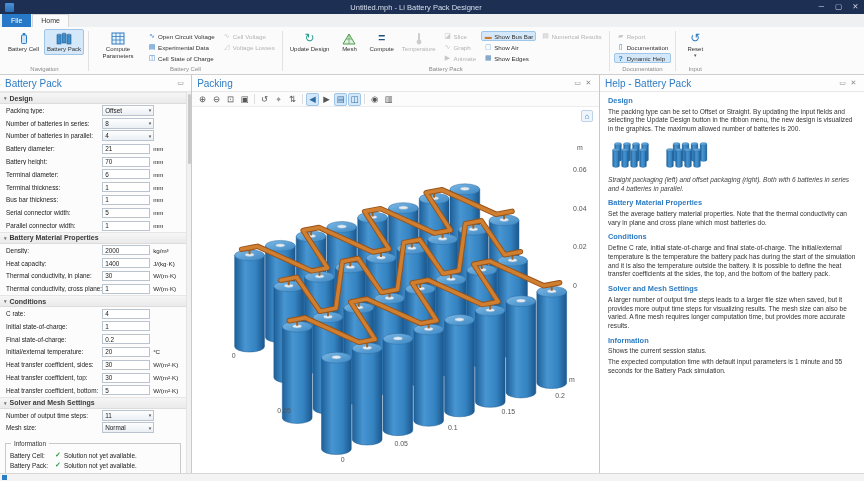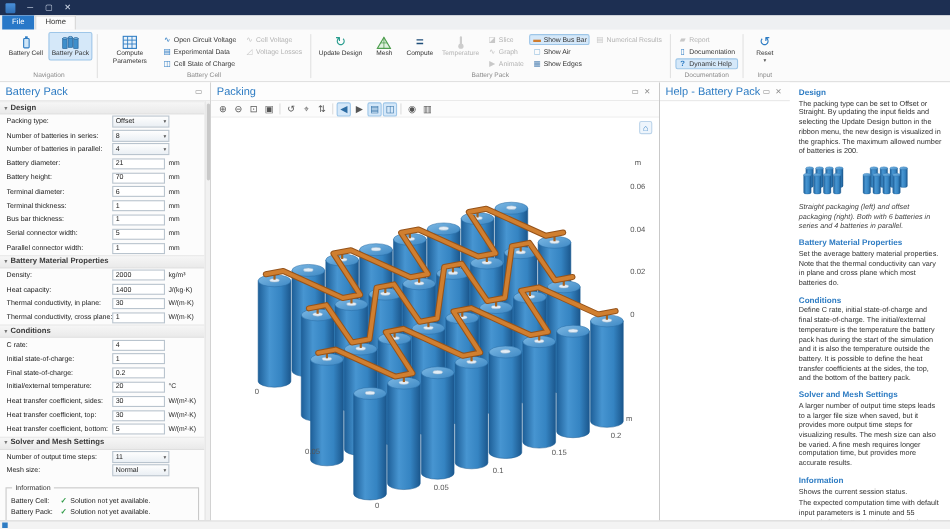--- a/index.html
+++ b/index.html
@@ -68,21 +68,21 @@
   .gpanel{flex:1;display:flex;flex-direction:column;background:#fff;border-right:1px solid #c9c9c9;min-width:0;}
   .gtoolbar{flex:0 0 15px;display:flex;align-items:center;padding:0 4px;gap:1px;border-bottom:1px solid #ececec;background:#fcfcfc;}
   .tbtn{min-width:13px;height:13px;display:flex;align-items:center;justify-content:center;font-size:8.5px;color:#555;border:1px solid transparent;border-radius:2px;}
   .tbtn.sel{background:#d5e8f9;border-color:#9ec6e8;color:#2e6da4;}
   .tsep{width:1px;height:10px;background:#ddd;margin:0 2px;}
   .canvas{flex:1;position:relative;background:#fff;}
   #scene{position:absolute;left:0;top:0;width:100%;height:100%;}
   .fab{position:absolute;top:3px;right:6px;width:12px;height:12px;border:1px solid #bcd4ea;border-radius:2px;background:#eef5fc;color:#2e7cc3;font-size:8px;line-height:11px;text-align:center;}
 
   
-  .hpanel{flex:0 0 264px;background:#fff;display:flex;flex-direction:row;min-height:0;}
+  .hpanel{flex:0 0 264px;background:#fff;display:flex;flex-direction:column;min-height:0;}
   .hcontent{flex:1;padding:2px 8px 0;overflow:hidden;font-size:6.6px;color:#333;line-height:1.32;}
   .hhead{color:#2e7cc3;font-weight:bold;font-size:7.4px;margin:5px 0 2px;}
   .hhead.first{margin-top:2px;}
   .hp{margin-bottom:2px;}
   .thumbrow{display:flex;gap:8px;margin:4px 0 2px;}
   .thumb{width:46px;height:36px;background:#fff;}
   .caption{font-style:italic;color:#444;margin-bottom:2px;}
 
   
   .statusbar{flex:0 0 8px;background:#f3f3f3;border-top:1px solid #d8d8d8;display:flex;align-items:center;padding:0 2px;}
@@ -105,20 +105,21 @@
       <stop offset="0" stop-color="#7cb8e4"></stop>
       <stop offset="1" stop-color="#3d88c4"></stop>
     </linearGradient>
   </defs>
 </svg>
 
 <div id="app">
 
   <div class="titlebar">
     <span class="app-icon"></span>
+    <span class="title">Untitled.mph - Li Battery Pack Designer</span>
     <span class="win-controls">
       <span class="winbtn">─</span>
       <span class="winbtn">▢</span>
       <span class="winbtn">✕</span>
     </span>
   </div>
 
   <div class="tabsrow">
     <span class="file-tab">File</span>
     <span class="home-tab">Home</span>

